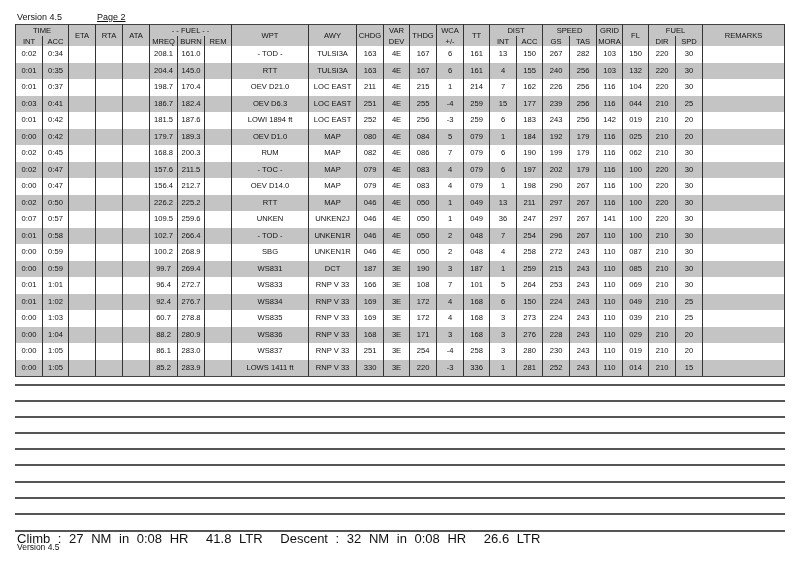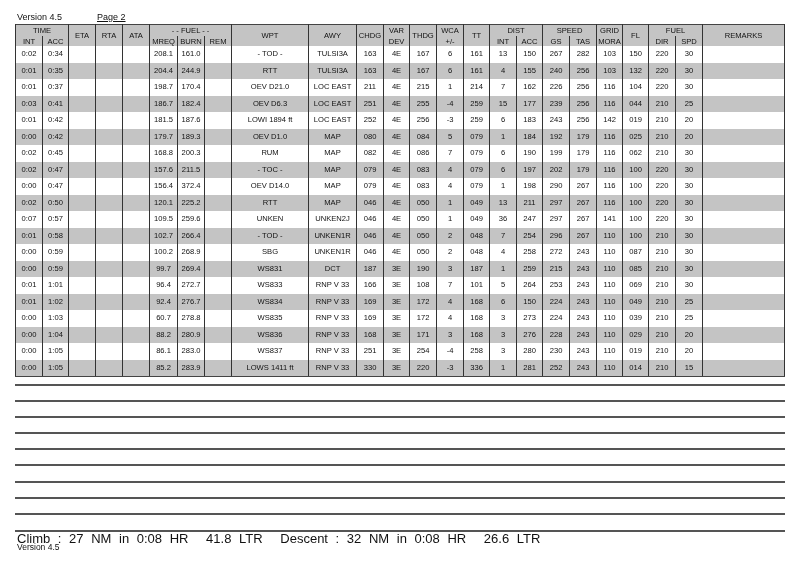--- a/index.html
+++ b/index.html
@@ -123,21 +123,21 @@
         <td>30</td>
         <td></td>
       </tr>
       <tr class="shade">
         <td>0:01</td>
         <td>0:35</td>
         <td></td>
         <td></td>
         <td></td>
         <td>204.4</td>
-        <td>244.9</td>
+        <td>145.0</td>
         <td></td>
         <td>RTT</td>
         <td>TULSI3A</td>
         <td>163</td>
         <td>4E</td>
         <td>167</td>
         <td>6</td>
         <td>161</td>
         <td>4</td>
         <td>155</td>
@@ -305,21 +305,21 @@
         <td>30</td>
         <td></td>
       </tr>
       <tr>
         <td>0:00</td>
         <td>0:47</td>
         <td></td>
         <td></td>
         <td></td>
         <td>156.4</td>
-        <td>372.4</td>
+        <td>212.7</td>
         <td></td>
         <td>OEV D14.0</td>
         <td>MAP</td>
         <td>079</td>
         <td>4E</td>
         <td>083</td>
         <td>4</td>
         <td>079</td>
         <td>1</td>
         <td>198</td>
@@ -330,21 +330,21 @@
         <td>220</td>
         <td>30</td>
         <td></td>
       </tr>
       <tr class="shade">
         <td>0:02</td>
         <td>0:50</td>
         <td></td>
         <td></td>
         <td></td>
-        <td>120.1</td>
+        <td>226.2</td>
         <td>225.2</td>
         <td></td>
         <td>RTT</td>
         <td>MAP</td>
         <td>046</td>
         <td>4E</td>
         <td>050</td>
         <td>1</td>
         <td>049</td>
         <td>13</td>

